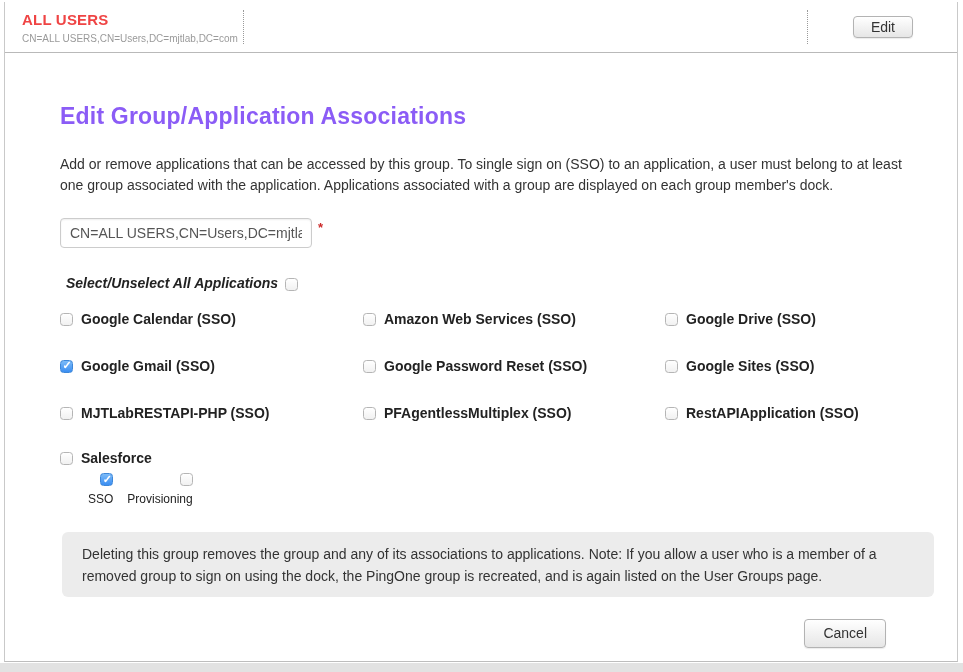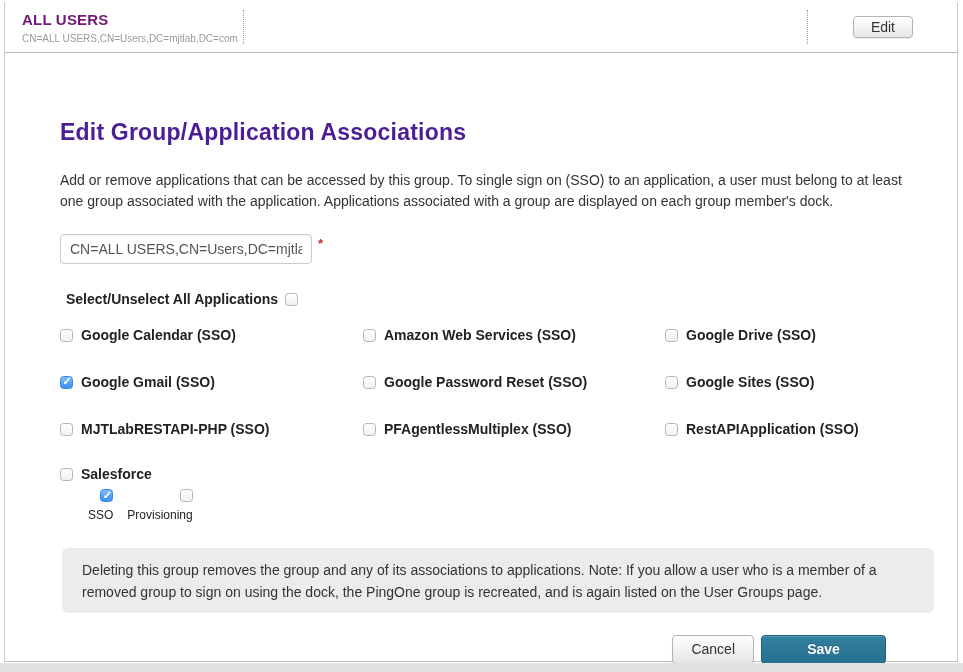--- a/index.html
+++ b/index.html
@@ -6,51 +6,51 @@
   html,body { width:963px; height:672px; background:#fff; font-family:"Liberation Sans", sans-serif; }
 
   .page { position:absolute; top:2px; left:4px; width:954px; height:660px;
           background:#fff; border-left:1px solid #c9c9c9; border-right:1px solid #c9c9c9;
           border-bottom:1px solid #bdbdbd; }
   .bottom-strip { position:absolute; top:663px; left:0; width:963px; height:9px; background:#e2e2e2; }
 
   
   .hdr { height:51px; border-bottom:1px solid #b9b9b9; display:flex; align-items:center; background:#fff; }
   .hdr-titles { width:238px; padding-left:17px; }
-  .hdr-title { font-size:15px; font-weight:bold; color:#701a75; letter-spacing:.2px; }
+  .hdr-title { font-size:15px; font-weight:bold; color:#ef4444; letter-spacing:.2px; }
   .hdr-sub { font-size:10px; color:#9a9a9a; margin-top:5px; }
   .vdot { border-left:1px dotted #9a9a9a; height:34px; }
   .hdr-spacer { flex:1; }
   .btn { font-family:"Liberation Sans", sans-serif; font-size:14px; color:#333;
          padding:2px 17px; border:1px solid #b3b3b3; border-radius:4px;
          background:linear-gradient(#ffffff,#e6e6e6); cursor:pointer;
          box-shadow:0 1px 1px rgba(0,0,0,.08); }
   .hdr .btn { margin-left:45px; margin-right:44px; }
 
   
   .main { padding:0 28px 0 51px; }
-  h1 { font-size:23px; font-weight:bold; color:#4c1d95; margin:66px 0 0 4px; letter-spacing:.2px; }
+  h1 { font-size:23px; font-weight:bold; color:#8b5cf6; margin:50px 0 0 4px; letter-spacing:.2px; }
   .desc { font-size:14px; color:#333; line-height:21px; margin:24px 0 0 4px; max-width:890px; }
 
   .field-row { margin:22px 0 0 4px; display:flex; align-items:flex-start; }
   .field-row input { font-family:"Liberation Sans", sans-serif; font-size:14px; color:#555;
          width:252px; height:30px; padding:5px 9px; border:1px solid #ccc; border-radius:4px;
          box-shadow:inset 0 1px 2px rgba(0,0,0,.07); outline:none; }
   .req { color:var(--required,#cc2a2a); font-size:13px; font-weight:bold; margin:2px 0 0 6px; }
 
   
   .cb { width:13px; height:13px; border:1px solid #b5b5b5; border-radius:3.5px;
         background:linear-gradient(#ffffff,#f1f1f1); display:inline-block; flex:none; position:relative; }
   .cb.checked { background:linear-gradient(#7cbbf8, var(--checkbox-checked,#3b8ef2));
         border-color:#3d87d9; }
   .cb.checked::after { content:"✓"; position:absolute; left:1.5px; top:-1.5px;
         color:#fff; font-size:11px; font-weight:bold; }
 
-  .select-all { margin:27px 0 0 10px; display:flex; align-items:center; gap:7px;
-        font-size:14px; font-weight:bold; color:#222; }
+  .select-all { margin:27px 0 0 10px; display:flex; align-items:flex-end; gap:7px;
+        font-size:14px; font-weight:bold; color:#222;font-style:italic; }
 
   .app-grid { display:grid; grid-template-columns:303px 302px auto; row-gap:31px; margin:20px 0 0 4px; }
   .app-item { display:flex; align-items:center; gap:8px; font-size:14px; font-weight:bold; color:#222; }
 
   .sf-block { margin:29px 0 0 4px; }
   .sf-options { display:flex; align-items:center; gap:14px; margin:7px 0 0 28px; }
   .sf-opt { display:flex; align-items:flex-end; gap:6px; font-size:12px; font-weight:normal; color:#222;flex-direction:column; }
 
   
   .warn { margin:26px 0 0 6px; width:872px; background:#ececec; border-radius:6px; padding:11px 20px 10px; }
@@ -156,19 +156,18 @@
         </span>
       </div>
     </div>
 
     <div class="warn">
       <div class="warn-text">Deleting this group removes the group and any of its associations to applications. Note: If you allow a user who is a member of a removed group to sign on using the dock, the PingOne group is recreated, and is again listed on the User Groups page.</div>
     </div>
 
     <div class="footer">
       <button class="btn btn-cancel">Cancel</button>
-      <button class="btn-save">Save</button>
     </div>
 
   </div>
 </div>
 
 <div class="bottom-strip"></div>
 
 </body></html>

